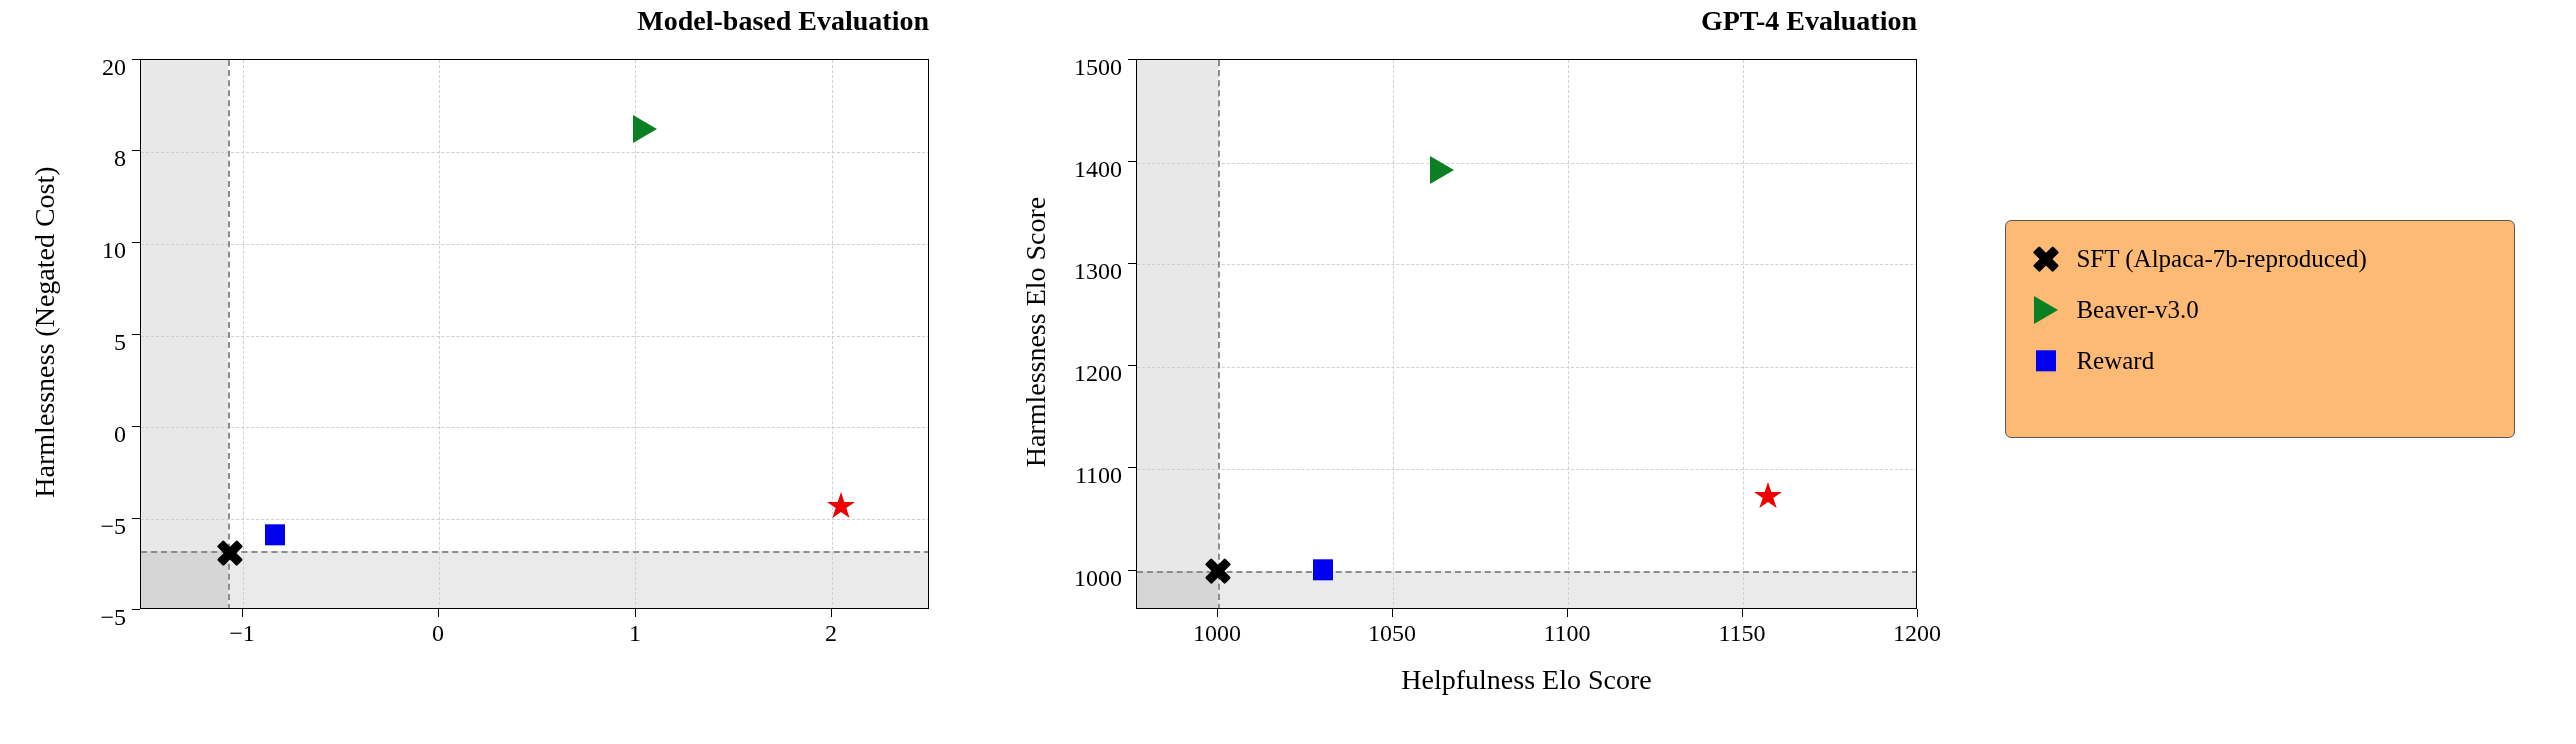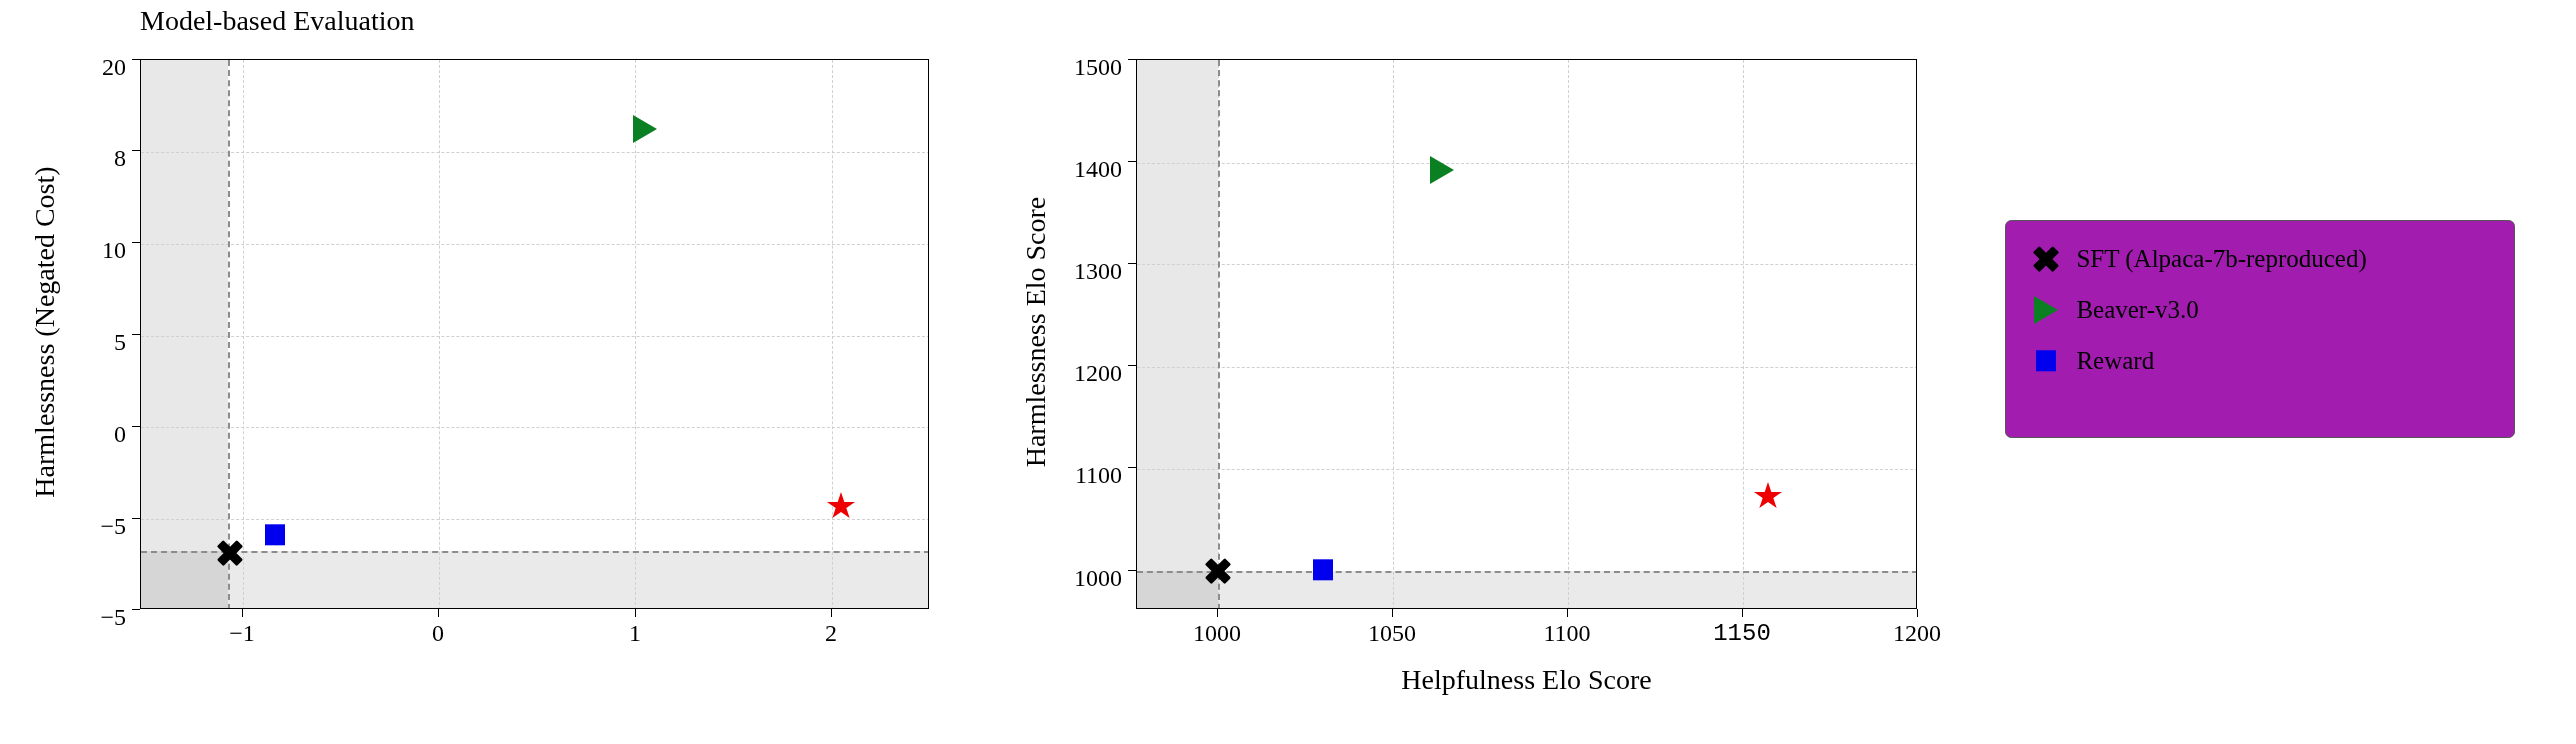--- a/index.html
+++ b/index.html
@@ -4,21 +4,21 @@
 <title>Model-based and GPT-4 Evaluation</title>
 <style>
   html,body{margin:0;padding:0;background:#ffffff;}
   body{width:2576px;height:744px;position:relative;font-family:"Liberation Serif","DejaVu Serif",serif;overflow:hidden;}
 
   .figure{position:absolute;left:0;top:0;width:2576px;height:744px;}
 
   
   .panel{position:absolute;}
   .plot-area{position:absolute;background:#ffffff;border:1.9px solid #000000;box-sizing:border-box;overflow:hidden;}
-  .panel-title{position:absolute;text-align:left;font-size:28px;color:#000;white-space:nowrap;}
+  .panel-title{position:absolute;text-align:right;font-size:28px;color:#000;white-space:nowrap;font-weight:bold;}
 
   
   .shade-v{position:absolute;background:#e8e8e8;}
   .shade-h{position:absolute;background:#eaeaea;}
   .shade-corner{position:absolute;background:#d6d6d6;}
 
   
   .gridline-v{position:absolute;width:0;border-left:1.9px dashed #d0d0d0;}
   .gridline-h{position:absolute;height:0;border-top:1.9px dashed #d0d0d0;}
 
@@ -43,21 +43,21 @@
   .mk-x::before{transform:translate(-50%,-50%) rotate(45deg);}
   .mk-x::after{transform:translate(-50%,-50%) rotate(-45deg);}
   .mk-x{width:30px;height:30px;}
 
   .mk-square{width:20px;height:21.4px;background:#0000ee;}
   .mk-triangle{width:0;height:0;border-top:14.5px solid transparent;border-bottom:14.5px solid transparent;border-left:24px solid #0a8023;}
   .mk-star{width:28px;height:28px;background:#ee0000;
      clip-path:polygon(50% 0%,61.8% 35.5%,100% 35.5%,69% 57.5%,80.9% 93%,50% 71%,19.1% 93%,31% 57.5%,0% 35.5%,38.2% 35.5%);}
 
   
-  .legend{position:absolute;background:#a21caf;border:1.9px solid #555555;border-radius:6.3px;box-sizing:border-box;}
+  .legend{position:absolute;background:#fdba74;border:1.9px solid #555555;border-radius:6.3px;box-sizing:border-box;}
   .legend-row{position:absolute;display:flex;align-items:center;height:38px;}
   .legend-swatch{width:44px;height:35px;position:relative;flex:0 0 44px;}
   .legend-swatch .marker{left:50%;top:50%;}
   .legend-label{font-size:25px;color:#000;white-space:nowrap;margin-left:8.8px;}
 </style>
 </head>
 <body>
 
 <div class="figure">
 
@@ -116,20 +116,21 @@
     <div class="ticklabel-y" style="left:60px;top:150px;width:66px;">8</div>
     <div class="ticklabel-y" style="left:60px;top:242px;width:66px;">10</div>
     <div class="ticklabel-y" style="left:60px;top:334px;width:66px;">5</div>
     <div class="ticklabel-y" style="left:60px;top:426px;width:66px;">0</div>
     <div class="ticklabel-y" style="left:60px;top:518px;width:66px;">−5</div>
     <div class="ticklabel-y" style="left:44px;top:609px;width:82px;">−5</div>
   </div>
 
   <div class="panel" style="left:975px;top:0;width:975px;height:744px;">
 
+    <div class="panel-title" style="left:161px;top:5px;width:781px;">GPT-4 Evaluation</div>
 
     <div class="ylabel" style="left:45px;top:607px;width:550px;text-align:center;">Harmlessness Elo Score</div>
 
     <div class="xlabel" style="left:161px;top:664px;width:781px;">Helpfulness Elo Score</div>
 
     <div class="plot-area" style="left:161px;top:59px;width:781px;height:550px;">
 
       <div class="shade-h" style="left:0;top:511px;width:781px;height:39px;"></div>
       <div class="shade-v" style="left:0;top:0;width:81px;height:550px;"></div>
       <div class="shade-corner" style="left:0;top:511px;width:81px;height:39px;"></div>
@@ -155,21 +156,21 @@
 
     <div class="tick-x" style="left:242px;top:609px;"></div>
     <div class="tick-x" style="left:417px;top:609px;"></div>
     <div class="tick-x" style="left:592px;top:609px;"></div>
     <div class="tick-x" style="left:767px;top:609px;"></div>
     <div class="tick-x" style="left:942px;top:609px;"></div>
 
     <div class="ticklabel-x" style="left:242px;top:620px;">1000</div>
     <div class="ticklabel-x" style="left:417px;top:620px;">1050</div>
     <div class="ticklabel-x" style="left:592px;top:620px;">1100</div>
-    <div class="ticklabel-x" style="left:767px;top:620px;font-family:Liberation Mono, monospace;">1150</div>
+    <div class="ticklabel-x" style="left:767px;top:620px;">1150</div>
     <div class="ticklabel-x" style="left:942px;top:620px;">1200</div>
 
     <div class="tick-y" style="left:153px;top:59px;"></div>
     <div class="tick-y" style="left:153px;top:161px;"></div>
     <div class="tick-y" style="left:153px;top:263px;"></div>
     <div class="tick-y" style="left:153px;top:365px;"></div>
     <div class="tick-y" style="left:153px;top:467px;"></div>
     <div class="tick-y" style="left:153px;top:570px;"></div>
 
     <div class="ticklabel-y" style="left:44px;top:59px;width:103px;">1500</div>

